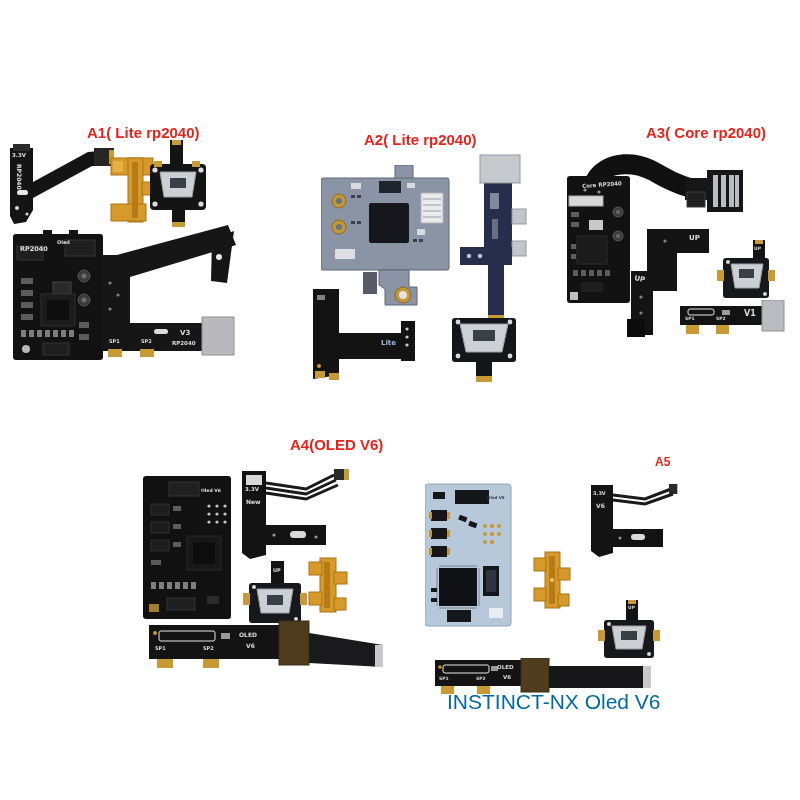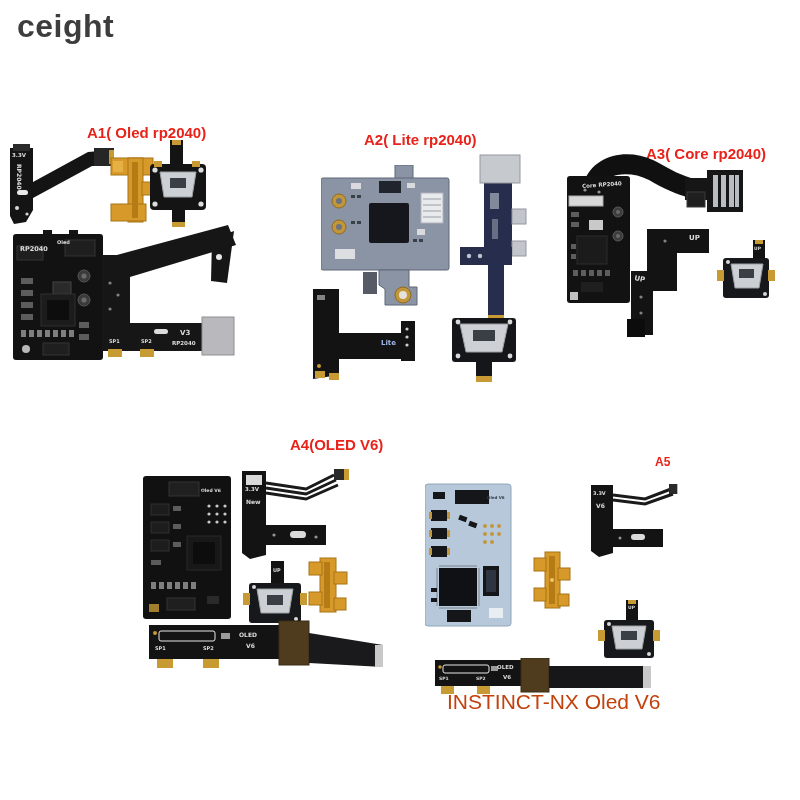--- a/index.html
+++ b/index.html
@@ -8,31 +8,30 @@
   .logo{position:absolute;left:17px;top:8px;font-size:32px;font-weight:bold;color:#3d3d3d;letter-spacing:.5px;}
   .grp{position:absolute;}
   .glabel{position:absolute;color:#e8231b;font-size:15px;font-weight:bold;white-space:nowrap;}
   .part{position:absolute;}
   .part svg{position:absolute;left:0;top:0;display:block;}
   .pt{position:absolute;color:#dcdcdc;font-family:"DejaVu Sans",sans-serif;font-weight:600;
       line-height:1;white-space:nowrap;transform-origin:0 0;}
   .pt.dk{color:#39434f;}
   .pt.blue{color:#9db8e8;}
   .vert{writing-mode:vertical-rl;}
-  .caption{position:absolute;left:447px;top:690px;font-size:21px;color:#c2410c;white-space:nowrap;}
+  .caption{position:absolute;left:447px;top:690px;font-size:21px;color:#0369a1;white-space:nowrap;}
 </style>
 </head>
 <body>
 
 <div id="canvas">
 
-  <div class="logo">ceight</div>
 
   <div class="grp" style="left:5px;top:120px;width:230px;height:248px;">
-    <div class="glabel" style="left:82px;top:4px;">A1( Oled rp2040)</div>
+    <div class="glabel" style="left:82px;top:4px;">A1( Lite rp2040)</div>
 
     <div class="part" style="left:3px;top:20px;width:112px;height:86px;">
       <svg width="112" height="86">
         <polygon points="2,8 25,8 25,42 80,12 104,10 104,26 84,26 25,58 25,64 2,64" fill="#141414"></polygon>
         <polygon points="2,62 25,62 25,70 18,82 6,84 2,76" fill="#141414"></polygon>
         <rect x="86" y="8" width="20" height="18" fill="#262626"></rect>
         <rect x="101" y="10" width="5" height="14" fill="#c79a33"></rect>
         <rect x="9" y="50" width="11" height="5" rx="2.5" fill="#ffffff" opacity="0.9"></rect>
         <circle cx="9" cy="68" r="2" fill="#d8d8d8"></circle>
         <circle cx="19" cy="74" r="1.6" fill="#d8d8d8"></circle>
@@ -210,21 +209,21 @@
         <circle cx="60" cy="10" r="2.4" fill="#d9d9d9"></circle>
         <circle cx="8" cy="44" r="2.4" fill="#d9d9d9"></circle>
         <circle cx="60" cy="44" r="2.4" fill="#d9d9d9"></circle>
         <rect x="26" y="50" width="16" height="18" fill="#15161a"></rect>
         <rect x="26" y="64" width="16" height="6" fill="#c79a33"></rect>
       </svg>
     </div>
   </div>
 
   <div class="grp" style="left:550px;top:120px;width:250px;height:262px;">
-    <div class="glabel" style="left:96px;top:25px;">A3( Core rp2040)</div>
+    <div class="glabel" style="left:96px;top:4px;">A3( Core rp2040)</div>
 
     <div class="part" style="left:15px;top:28px;width:228px;height:158px;">
       <svg width="228" height="158">
         <path d="M18,36 C28,6 62,0 88,12 C100,18 112,26 126,30 L126,50 C110,46 98,40 84,32 C64,22 42,26 34,38 Z" fill="#101010"></path>
         <rect x="120" y="30" width="26" height="22" fill="#161616"></rect>
         <rect x="142" y="22" width="36" height="42" fill="#161616"></rect>
         <g fill="#b9bcc0">
           <rect x="148" y="27" width="5" height="32"></rect>
             <rect x="156" y="27" width="5" height="32"></rect>
           <rect x="164" y="27" width="5" height="32"></rect>
@@ -278,20 +277,33 @@
         <rect x="0" y="30" width="7" height="11" fill="#c79a33"></rect>
         <rect x="51" y="30" width="7" height="11" fill="#c79a33"></rect>
         <path d="M14,24 L46,24 L42,48 L18,48 Z" fill="#ccd0d4" stroke="#9aa0a5"></path>
         <rect x="22" y="29" width="15" height="9" fill="#3a3e45"></rect>
         <circle cx="11" cy="22" r="2" fill="#d9d9d9"></circle>
         <circle cx="48" cy="54" r="2" fill="#d9d9d9"></circle>
       </svg>
       <span class="pt" style="left:37px;top:7px;font-size:4.5px;">UP</span>
     </div>
 
+    <div class="part" style="left:130px;top:180px;width:105px;height:36px;">
+      <svg width="105" height="36">
+        <rect x="0" y="6" width="82" height="19" fill="#131313"></rect>
+        <rect x="82" y="0" width="22" height="31" fill="#b9bcc0" stroke="#8f8f93"></rect>
+        <rect x="6" y="25" width="13" height="9" fill="#c79a33"></rect>
+        <rect x="36" y="25" width="13" height="9" fill="#c79a33"></rect>
+        <rect x="8" y="9" width="26" height="6" rx="2" fill="none" stroke="#e8e8e8"></rect>
+        <rect x="42" y="10" width="8" height="5" fill="#9a9a9a"></rect>
+      </svg>
+      <span class="pt" style="left:5px;top:17px;font-size:4.5px;">SP1</span>
+      <span class="pt" style="left:36px;top:17px;font-size:4.5px;">SP2</span>
+      <span class="pt" style="left:64px;top:10px;font-size:8px;">V1</span>
+    </div>
 
   </div>
 
   <div class="grp" style="left:100px;top:421px;width:295px;height:255px;">
     <div class="glabel" style="left:190px;top:15px;">A4(OLED V6)</div>
 
     <div class="part" style="left:43px;top:53px;width:90px;height:147px;">
       <svg width="90" height="147">
         <rect x="0" y="2" width="88" height="143" rx="3" fill="#111111"></rect>
         <rect x="26" y="8" width="30" height="14" fill="#202020" stroke="#343434"></rect>

